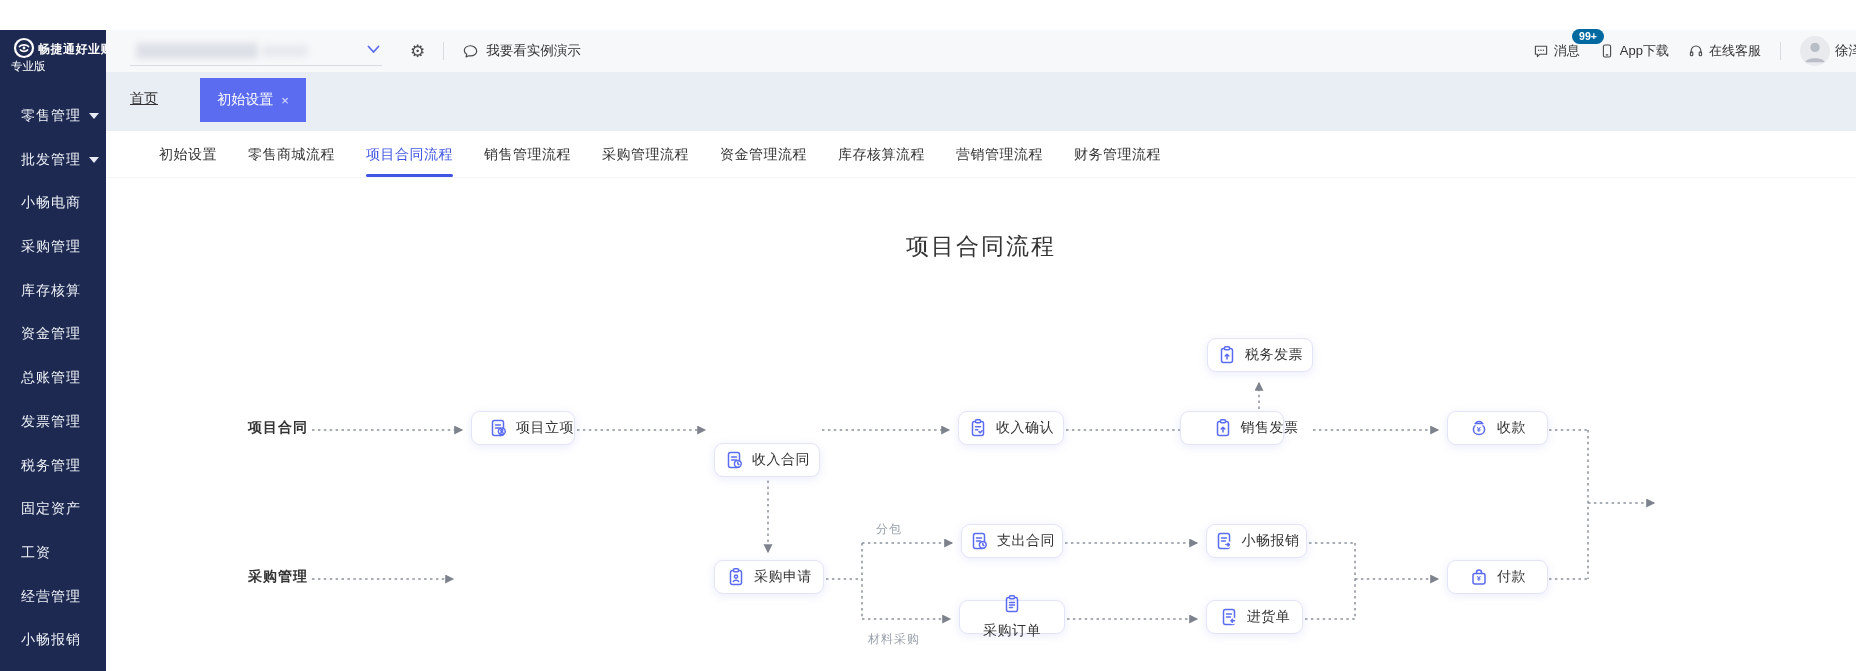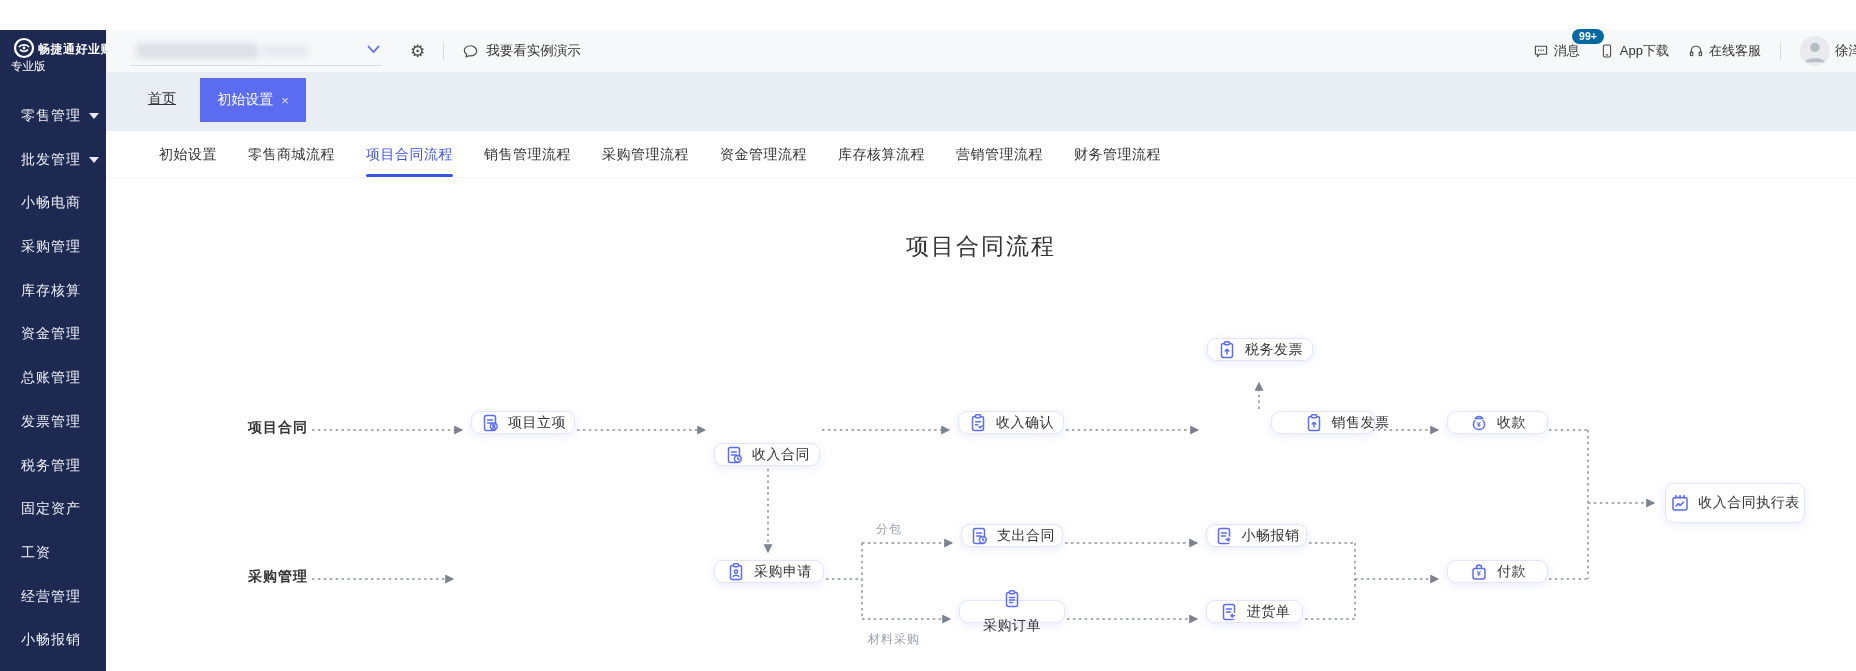--- a/index.html
+++ b/index.html
@@ -29,41 +29,41 @@
   .vdiv { width:1px; height:18px; background:#d9dbe0; margin:0 18px; }
   .demo { display:flex; align-items:center; gap:7px; font-size:13.5px; color:#333; cursor:pointer; }
   .header-right { margin-left:auto; display:flex; align-items:center; gap:19px; }
   .hr-item { display:flex; align-items:center; gap:5px; font-size:13px; color:#333; cursor:pointer; position:relative; }
   .badge { position:absolute; top:-13px; right:-24px; background:#0369a1; color:#fff; font-size:10.5px; font-weight:bold; padding:1px 7px 2px; border-radius:9px; line-height:12px; }
   .avatar { width:30px; height:30px; border-radius:50%; background:#e9eaee; display:flex; align-items:center; justify-content:center; overflow:hidden; }
   .uname { width:21px; overflow:hidden; white-space:nowrap; font-size:13.5px; color:#333;font-family:Liberation Serif, serif; }
 
   
   .tabstrip { position:absolute; left:106px; top:72px; right:0; height:59px; background:#e9edf4; display:flex; padding:6px 0 0 24px; }
-  .wtab-home { width:46px; height:44px; line-height:40px; text-align:right; font-size:14px; color:#333; cursor:pointer;text-decoration:underline; }
+  .wtab-home { width:46px; height:44px; line-height:40px; text-align:left; font-size:14px; color:#333; cursor:pointer;text-decoration:underline; }
   .wtab-active { margin-left:24px; width:106px; height:44px; background:#5b6cf0; color:#fff; font-size:14px; display:flex; align-items:center; justify-content:center; gap:8px; cursor:pointer; }
   .wtab-close { font-size:13px; color:#dfe3ff; cursor:pointer; }
 
   
   .content { position:absolute; left:106px; top:131px; right:0; bottom:0; background:#fff; border-top-left-radius:10px; }
   .toolbar { position:absolute; left:0; top:0; right:0; height:47px; display:flex; align-items:stretch; padding:0 8px 0 53px; background:#fff; border-top-left-radius:10px; border-bottom:1px solid #f4f5f8; z-index:5; }
   .stabs { display:flex; gap:31px; }
   .stab { position:relative; font-size:14px; color:#333; line-height:47px; cursor:pointer; letter-spacing:.5px; white-space:nowrap; }
   .stab.active { color:#4055e3; }
   .stab.active .underline { position:absolute; left:0; right:0; bottom:0; height:3px; background:#4055e3; border-radius:2px; }
   .tool-right { margin-left:auto; display:flex; align-items:center; gap:6px; font-size:13.5px; color:#333; }
   .tr-item { display:flex; align-items:center; gap:5px; cursor:pointer; }
   .q-circle { width:15px; height:15px; border:1.3px solid #555; border-radius:50%; font-size:10px; line-height:13px; text-align:center; color:#555; font-weight:bold; }
   .tdiv { width:1px; height:14px; background:#ccc; margin:0 6px; }
 
   .canvas { position:absolute; inset:0; }
   .flow-title { position:absolute; top:100px; left:0; right:0; text-align:center; font-size:23px; font-weight:500; color:#333; letter-spacing:2px; }
   .connectors { position:absolute; left:0; top:0; }
 
-  .fnode { position:absolute; height:23px; background:#fff; border:1px solid #e3e4f7; border-radius:9px;
+  .fnode { position:absolute; height:34px; background:#fff; border:1px solid #e3e4f7; border-radius:9px;
     box-shadow:0 2px 10px rgba(93,108,240,.13); display:flex; align-items:center; justify-content:center; gap:8px;
     font-size:14px; color:#333; font-weight:500; cursor:pointer; z-index:3; letter-spacing:.5px; white-space:nowrap; }
   .fnode svg { flex:0 0 auto; }
   .rowlabel { position:absolute; font-size:14px; font-weight:600; color:#333; letter-spacing:1px; z-index:3; }
   .blabel { position:absolute; font-size:12px; color:#9aa0ab; z-index:3; letter-spacing:1px; }
 </style>
 </head>
 <body>
 
 <div class="page">
@@ -235,21 +235,21 @@
           <path d="M1482 299V448"></path>
           <path d="M1482 372H1548" marker-end="url(#arr)"></path>
         </g>
       </svg>
 
       <div class="rowlabel" style="left:142px; top:288px;">项目合同</div>
       <div class="rowlabel" style="left:142px; top:437px;">采购管理</div>
       <div class="blabel" style="left:770px; top:390px;">分包</div>
       <div class="blabel" style="left:762px; top:500px;">材料采购</div>
 
-      <div class="fnode" style="left:365px; top:280px; width:104px;">
+      <div class="fnode" style="left:365px; top:280px; width:104px;justify-content:flex-end;">
         <svg width="20" height="20" viewBox="0 0 20 20" fill="none" stroke="#5b6cf0" stroke-width="1.5" stroke-linecap="round" stroke-linejoin="round">
             <rect x="4.5" y="2.5" width="11" height="15" rx="2"></rect>
             <path d="M7.5 7h5M7.5 10h5"></path>
             <circle cx="13.8" cy="13.4" r="3.4" fill="#fff"></circle>
             <circle cx="13.8" cy="12.5" r="1"></circle>
             <path d="M12 15.5c.5-1.1 3.1-1.1 3.6 0"></path>
           </svg>
         <span>项目立项</span>
       </div>
       <div class="fnode" style="left:608px; top:280px; width:106px;margin-top:32px;">
@@ -271,21 +271,21 @@
         <span>收入确认</span>
       </div>
       <div class="fnode" style="left:1101px; top:207px; width:106px;">
         <svg width="20" height="20" viewBox="0 0 20 20" fill="none" stroke="#5b6cf0" stroke-width="1.5" stroke-linecap="round" stroke-linejoin="round">
             <rect x="4.5" y="3.5" width="11" height="14" rx="2"></rect>
             <rect x="7.5" y="1.8" width="5" height="3" rx="1" fill="#fff"></rect>
             <path d="M10 14V9.2M8.2 11l1.8-1.8L11.8 11"></path>
           </svg>
         <span>税务发票</span>
       </div>
-      <div class="fnode" style="left:1165px; top:280px; width:104px;padding-left:47px;">
+      <div class="fnode" style="left:1074px; top:280px; width:104px;padding-left:47px;">
         <svg width="20" height="20" viewBox="0 0 20 20" fill="none" stroke="#5b6cf0" stroke-width="1.5" stroke-linecap="round" stroke-linejoin="round">
             <rect x="4.5" y="3.5" width="11" height="14" rx="2"></rect>
             <rect x="7.5" y="1.8" width="5" height="3" rx="1" fill="#fff"></rect>
             <path d="M10 14V9.2M8.2 11l1.8-1.8L11.8 11"></path>
           </svg>
         <span>销售发票</span>
       </div>
       <div class="fnode" style="left:1341px; top:280px; width:101px;">
         <svg width="20" height="20" viewBox="0 0 20 20" fill="none" stroke="#5b6cf0" stroke-width="1.5" stroke-linecap="round" stroke-linejoin="round">
             <path d="M7 5.5c0-1.3 1.3-2.1 3-2.1s3 .8 3 2.1"></path>
@@ -342,23 +342,15 @@
       </div>
       <div class="fnode" style="left:1341px; top:429px; width:101px;">
         <svg width="20" height="20" viewBox="0 0 20 20" fill="none" stroke="#5b6cf0" stroke-width="1.5" stroke-linecap="round" stroke-linejoin="round">
             <rect x="4" y="6.5" width="12" height="10.5" rx="2"></rect>
             <path d="M7.5 6.5V5.4a2.5 2.5 0 0 1 5 0v1.1"></path>
             <text x="10" y="14.3" font-size="7.5" font-weight="bold" fill="#5b6cf0" stroke="none" text-anchor="middle">¥</text>
           </svg>
         <span>付款</span>
       </div>
 
-      <div class="fnode" style="left:1559px; top:352px; width:140px; height:40px;">
-        <svg width="20" height="20" viewBox="0 0 20 20" fill="none" stroke="#5b6cf0" stroke-width="1.5" stroke-linecap="round" stroke-linejoin="round">
-            <rect x="3" y="4.5" width="14" height="12.5" rx="2"></rect>
-            <path d="M6 2.6v2.6M10 2.6v2.6M14 2.6v2.6" stroke-dasharray="none"></path>
-            <path d="M6 13l2.4-2.4 1.8 1.8 3.4-3.4"></path>
-          </svg>
-        <span>收入合同执行表</span>
-      </div>
     </div>
   </div>
 </div>
 
 </body></html>

